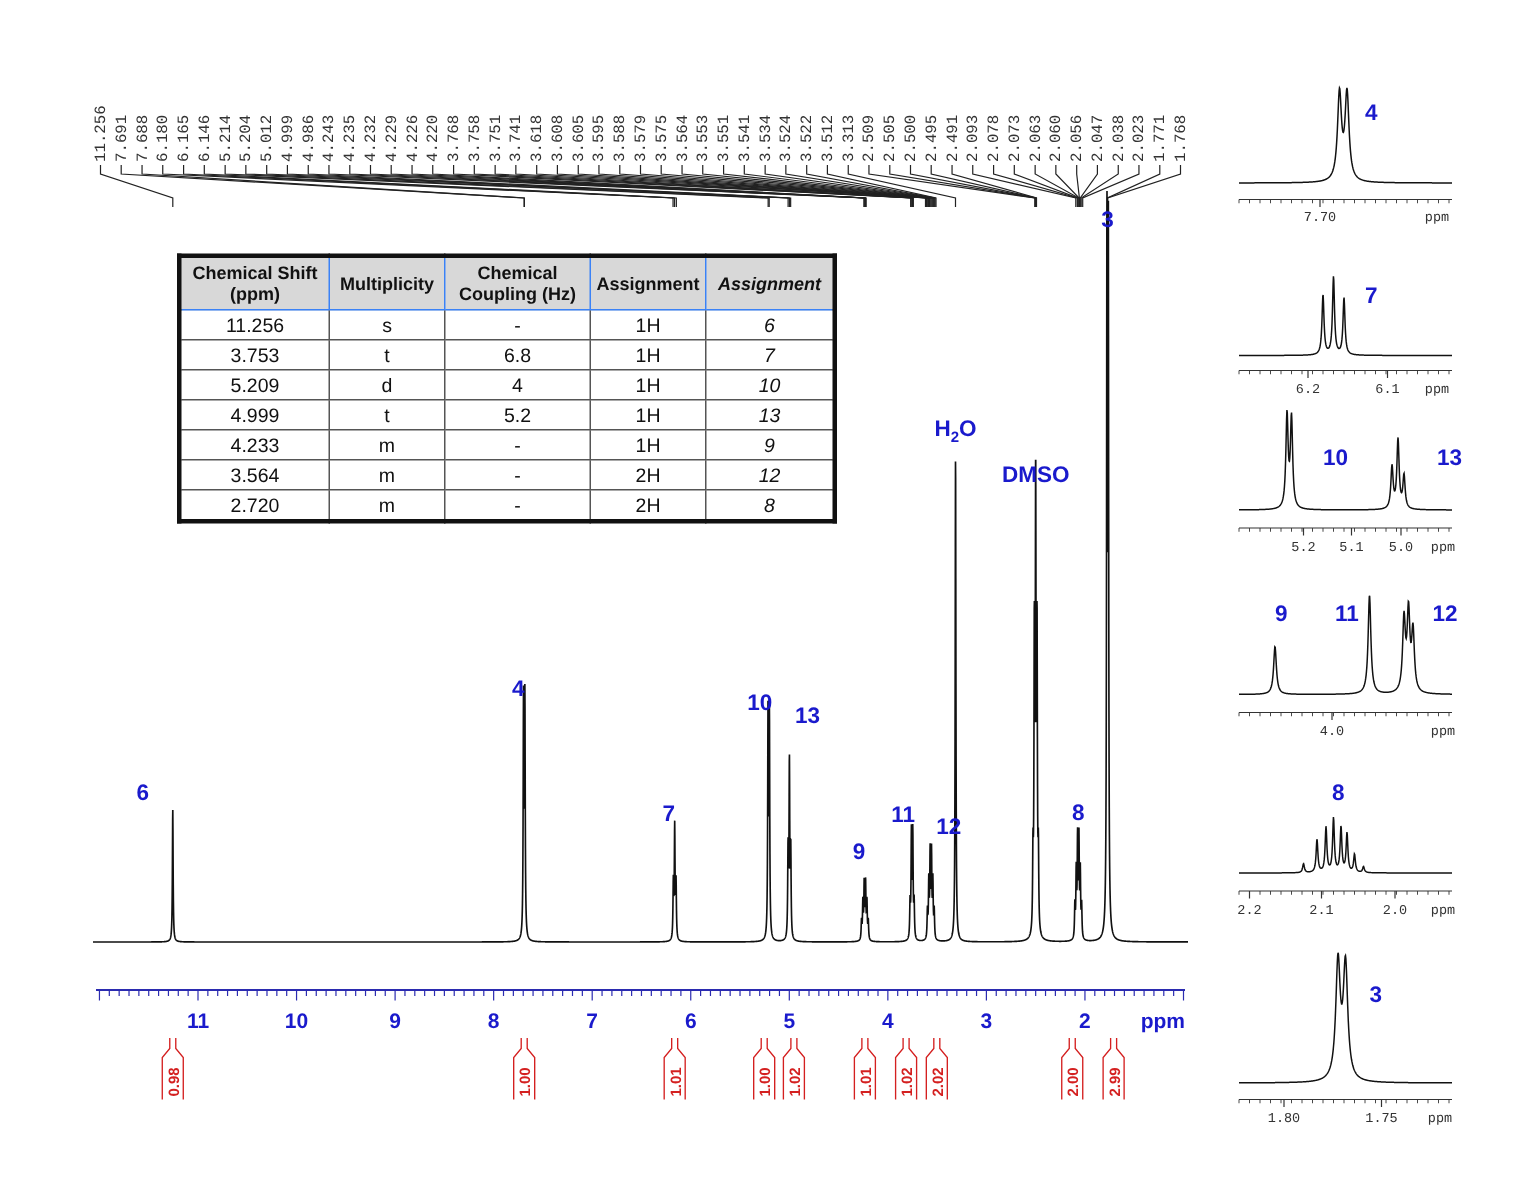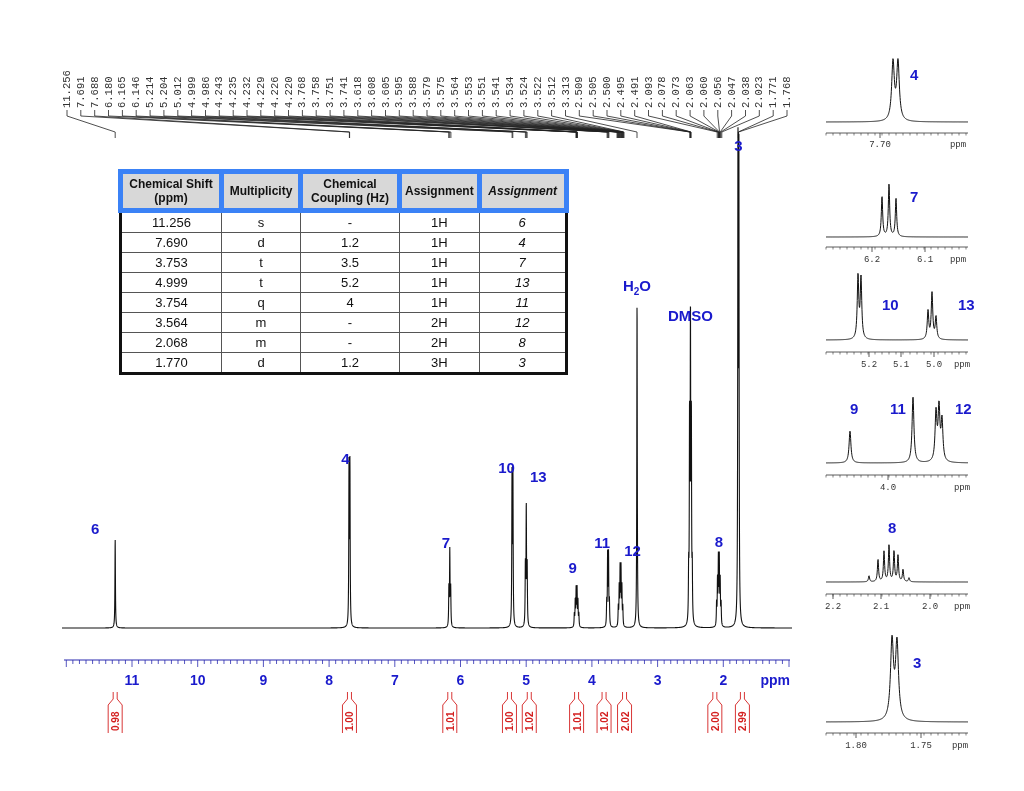--- a/index.html
+++ b/index.html
@@ -11,21 +11,21 @@
   .integ { fill: #d42020; font-weight: bold; font-size: 10px; }
 
   #data-table {
     position: absolute; left: 118px; top: 169px;
     border-collapse: collapse; border: 3px solid #111;
     font-family: "Liberation Sans", sans-serif; font-size: 13px; color: #111;
     background: #fff;
   }
   #data-table th {
     background: #d8d8d8; font-weight: bold; font-size: 12px; line-height: 14px;
-    border: 5px solid #3b82f6; padding: 3px 3px; text-align: center;
+    border: 1px solid #3b82f6; padding: 3px 3px; text-align: center;
   }
   #data-table td {
     border: 1px solid #555; text-align: center; padding: 0 4px; height: 19px; line-height: 19px;
   }
   #data-table th:nth-child(1), #data-table td:nth-child(1) { width: 90px; }
   #data-table th:nth-child(2), #data-table td:nth-child(2) { width: 68px; }
   #data-table th:nth-child(3), #data-table td:nth-child(3) { width: 88px; }
   #data-table th:nth-child(4), #data-table td:nth-child(4) { width: 68px; }
   #data-table th:nth-child(5), #data-table td:nth-child(5) { width: 76px; font-style: italic; }
 </style>
@@ -523,63 +523,56 @@
     </thead>
     <tbody id="table-body">
         <tr>
           <td>11.256</td>
           <td>s</td>
           <td>-</td>
           <td>1H</td>
           <td>6</td>
         </tr>
         <tr>
-          <td>7.690</td>
-          <td>d</td>
-          <td>1.2</td>
-          <td>1H</td>
-          <td>4</td>
-        </tr>
-        <tr>
           <td>3.753</td>
           <td>t</td>
-          <td>3.5</td>
+          <td>6.8</td>
           <td>1H</td>
           <td>7</td>
+        </tr>
+        <tr>
+          <td>5.209</td>
+          <td>d</td>
+          <td>4</td>
+          <td>1H</td>
+          <td>10</td>
         </tr>
         <tr>
           <td>4.999</td>
           <td>t</td>
           <td>5.2</td>
           <td>1H</td>
           <td>13</td>
         </tr>
         <tr>
-          <td>3.754</td>
-          <td>q</td>
-          <td>4</td>
+          <td>4.233</td>
+          <td>m</td>
+          <td>-</td>
           <td>1H</td>
-          <td>11</td>
+          <td>9</td>
         </tr>
         <tr>
           <td>3.564</td>
           <td>m</td>
           <td>-</td>
           <td>2H</td>
           <td>12</td>
         </tr>
         <tr>
-          <td>2.068</td>
+          <td>2.720</td>
           <td>m</td>
           <td>-</td>
           <td>2H</td>
           <td>8</td>
-        </tr>
-        <tr>
-          <td>1.770</td>
-          <td>d</td>
-          <td>1.2</td>
-          <td>3H</td>
-          <td>3</td>
         </tr>
       </tbody>
   </table>
 </div>
 
 </body></html>

